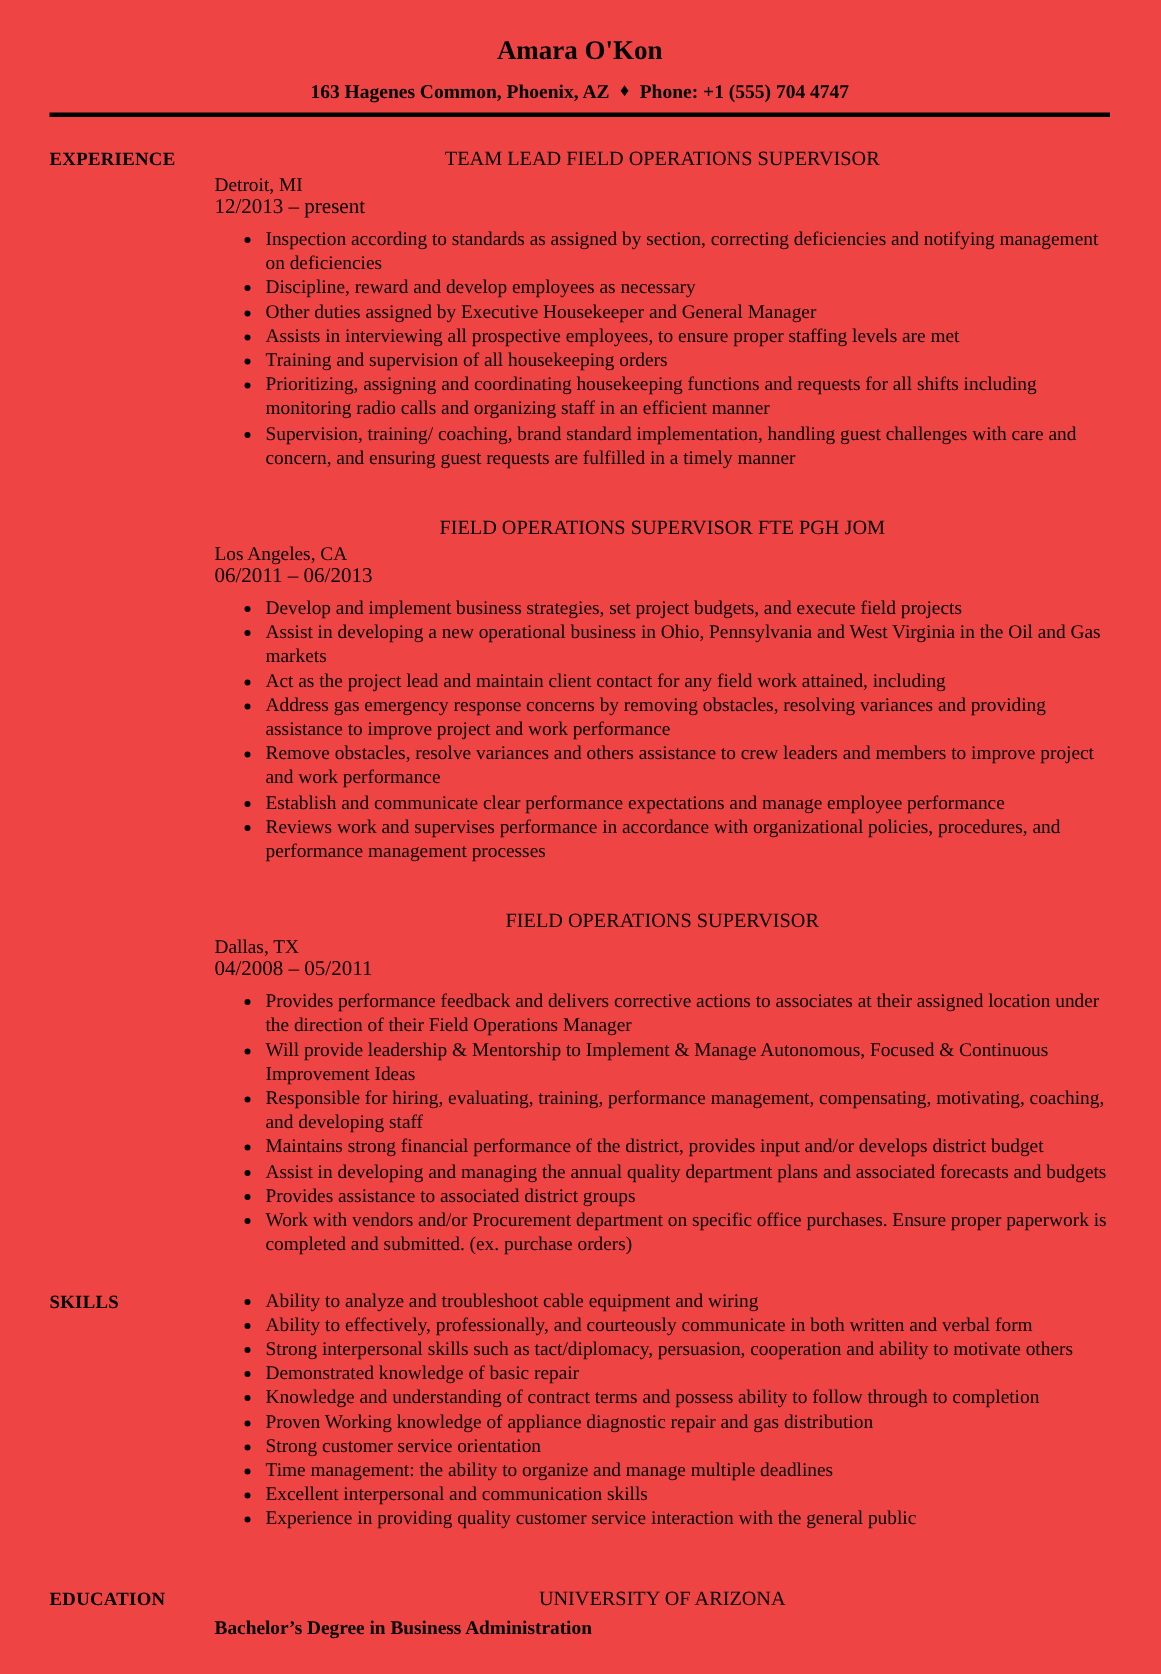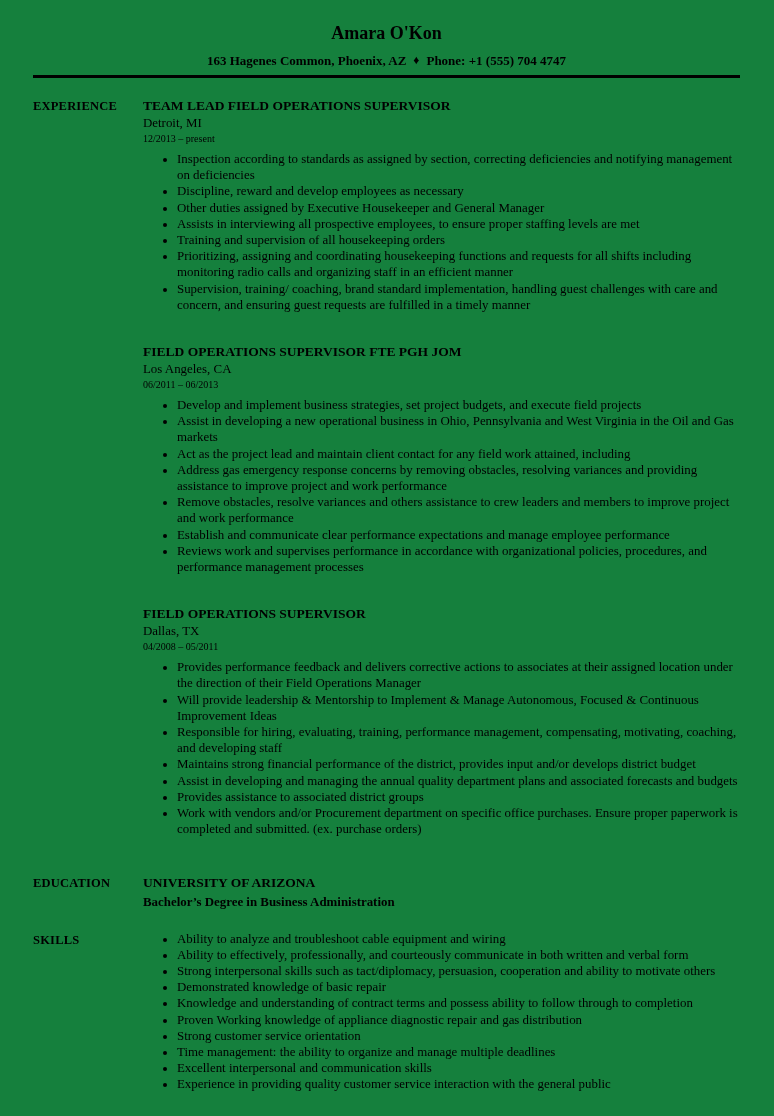--- a/index.html
+++ b/index.html
@@ -8,21 +8,21 @@
     width: 774px;
     height: 1116px;
     font-family: "Liberation Serif", "DejaVu Serif", serif;
     color: #000000;
     overflow: hidden;
   }
   .page {
     width: 774px;
     height: 1116px;
     padding: 22px 34px 20px 33px;
-    background: #15803d;
+    background: #ef4444;
   }
   
   .resume-header { text-align: center; }
   .candidate-name {
     font-size: 18px;
     font-weight: bold;
     line-height: 22px;
   }
   .contact-line {
     margin-top: 9px;
@@ -55,31 +55,32 @@
     letter-spacing: 0.2px;
     padding-top: 1px;
   }
   .section-experience { margin-top: 19px; }
   .section-education  { margin-top: 36px; }
   .section-skills     { margin-top: 21px; }
 
   .job + .job { margin-top: 30px; }
   .job-title, .edu-school {
     font-size: 13.5px;
-    font-weight: bold;
+    font-weight: normal;
     line-height: 17px;
+    text-align: center;
   }
   .job-location {
     font-size: 12.9px;
     font-weight: normal;
     line-height: 16px;
     margin-top: 1px;
   }
   .job-dates {
-    font-size: 10px;
+    font-size: 14px;
     line-height: 16px;
   }
   ul.bullets {
     margin-top: 4px;
     padding-left: 34px;
     list-style: disc outside;
   }
   ul.bullets li {
     font-size: 12.9px;
     line-height: 16.2px;
@@ -153,40 +154,40 @@
             <li>Maintains strong financial performance of the district, provides input and/or develops district budget</li>
             <li>Assist in developing and managing the annual quality department plans and associated forecasts and budgets</li>
             <li>Provides assistance to associated district groups</li>
             <li>Work with vendors and/or Procurement department on specific office purchases. Ensure proper paperwork is completed and submitted. (ex. purchase orders)</li>
           </ul>
       </article>
 
     </div>
   </section>
 
-  <section class="section section-education">
-    <div class="section-label">EDUCATION</div>
-    <div class="section-content">
-      <h2 class="edu-school">UNIVERSITY OF ARIZONA</h2>
-      <div class="edu-degree">Bachelor’s Degree in Business Administration</div>
-    </div>
-  </section>
-
   <section class="section section-skills">
     <div class="section-label">SKILLS</div>
     <div class="section-content">
       <ul class="bullets skills-list">
 
       <li>Ability to analyze and troubleshoot cable equipment and wiring</li>
           <li>Ability to effectively, professionally, and courteously communicate in both written and verbal form</li>
           <li>Strong interpersonal skills such as tact/diplomacy, persuasion, cooperation and ability to motivate others</li>
           <li>Demonstrated knowledge of basic repair</li>
           <li>Knowledge and understanding of contract terms and possess ability to follow through to completion</li>
           <li>Proven Working knowledge of appliance diagnostic repair and gas distribution</li>
           <li>Strong customer service orientation</li>
           <li>Time management: the ability to organize and manage multiple deadlines</li>
           <li>Excellent interpersonal and communication skills</li>
           <li>Experience in providing quality customer service interaction with the general public</li>
         </ul>
     </div>
   </section>
 
+  <section class="section section-education">
+    <div class="section-label">EDUCATION</div>
+    <div class="section-content">
+      <h2 class="edu-school">UNIVERSITY OF ARIZONA</h2>
+      <div class="edu-degree">Bachelor’s Degree in Business Administration</div>
+    </div>
+  </section>
+
 </div>
 
 </body></html>

